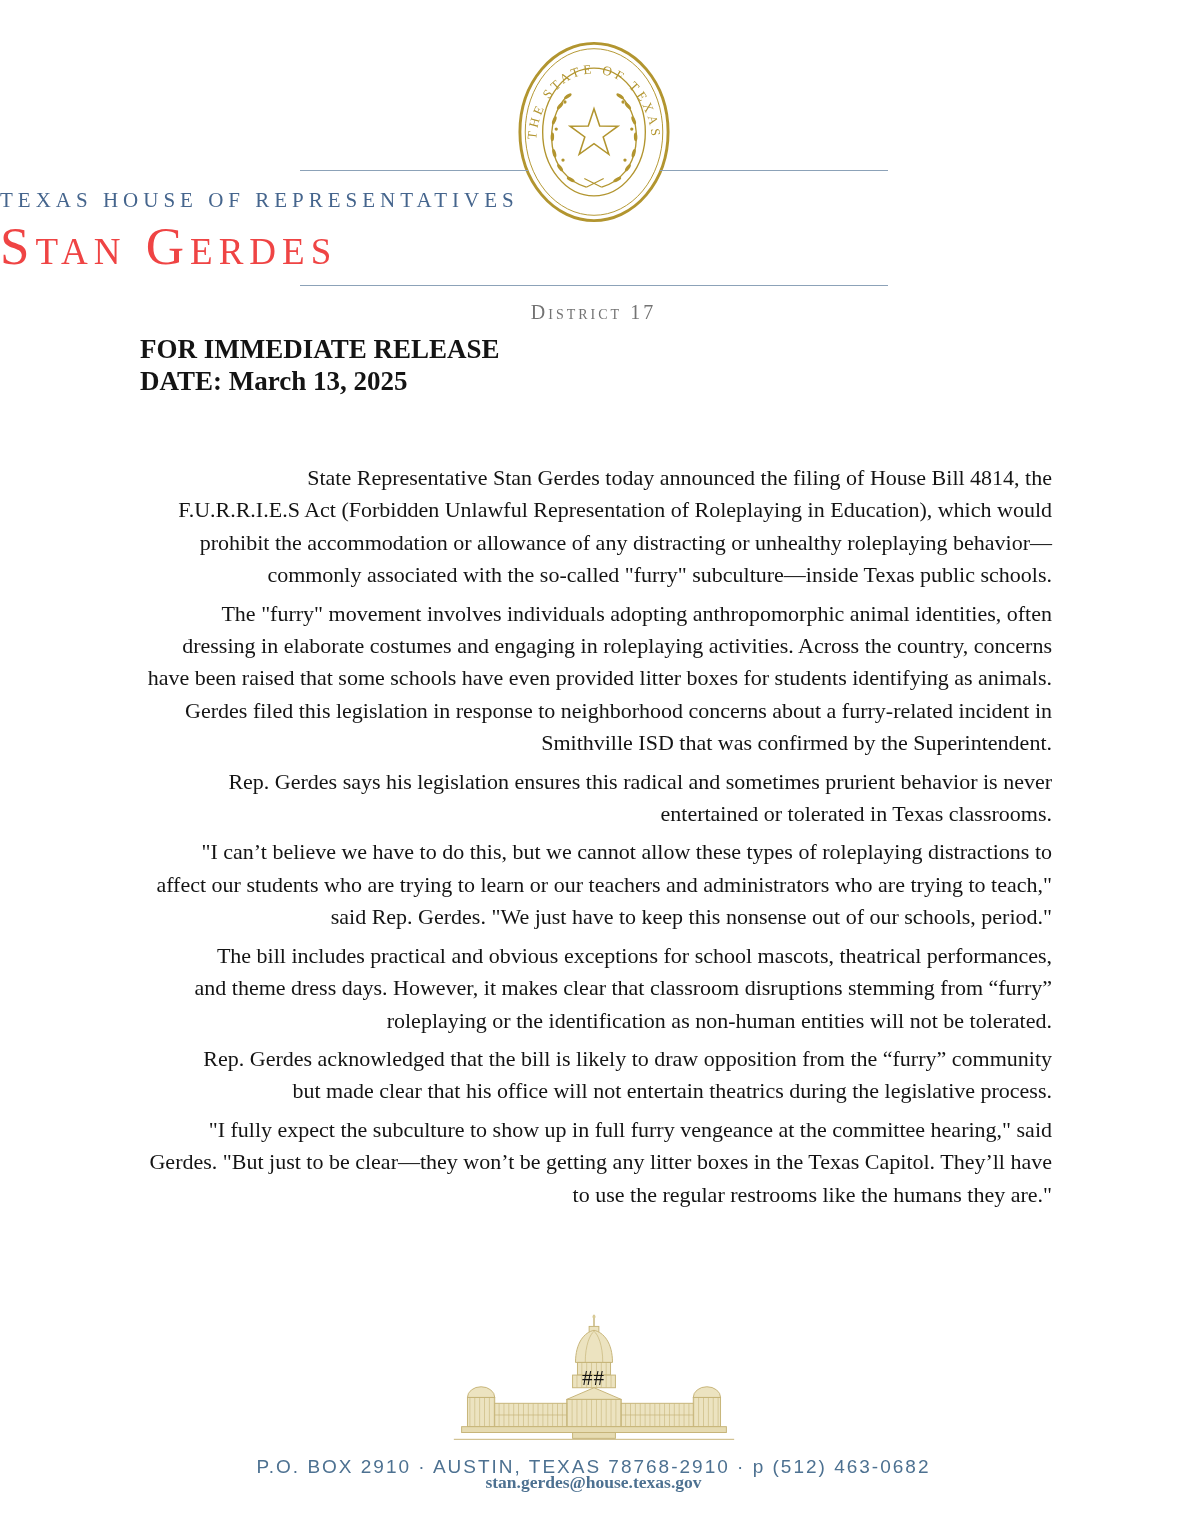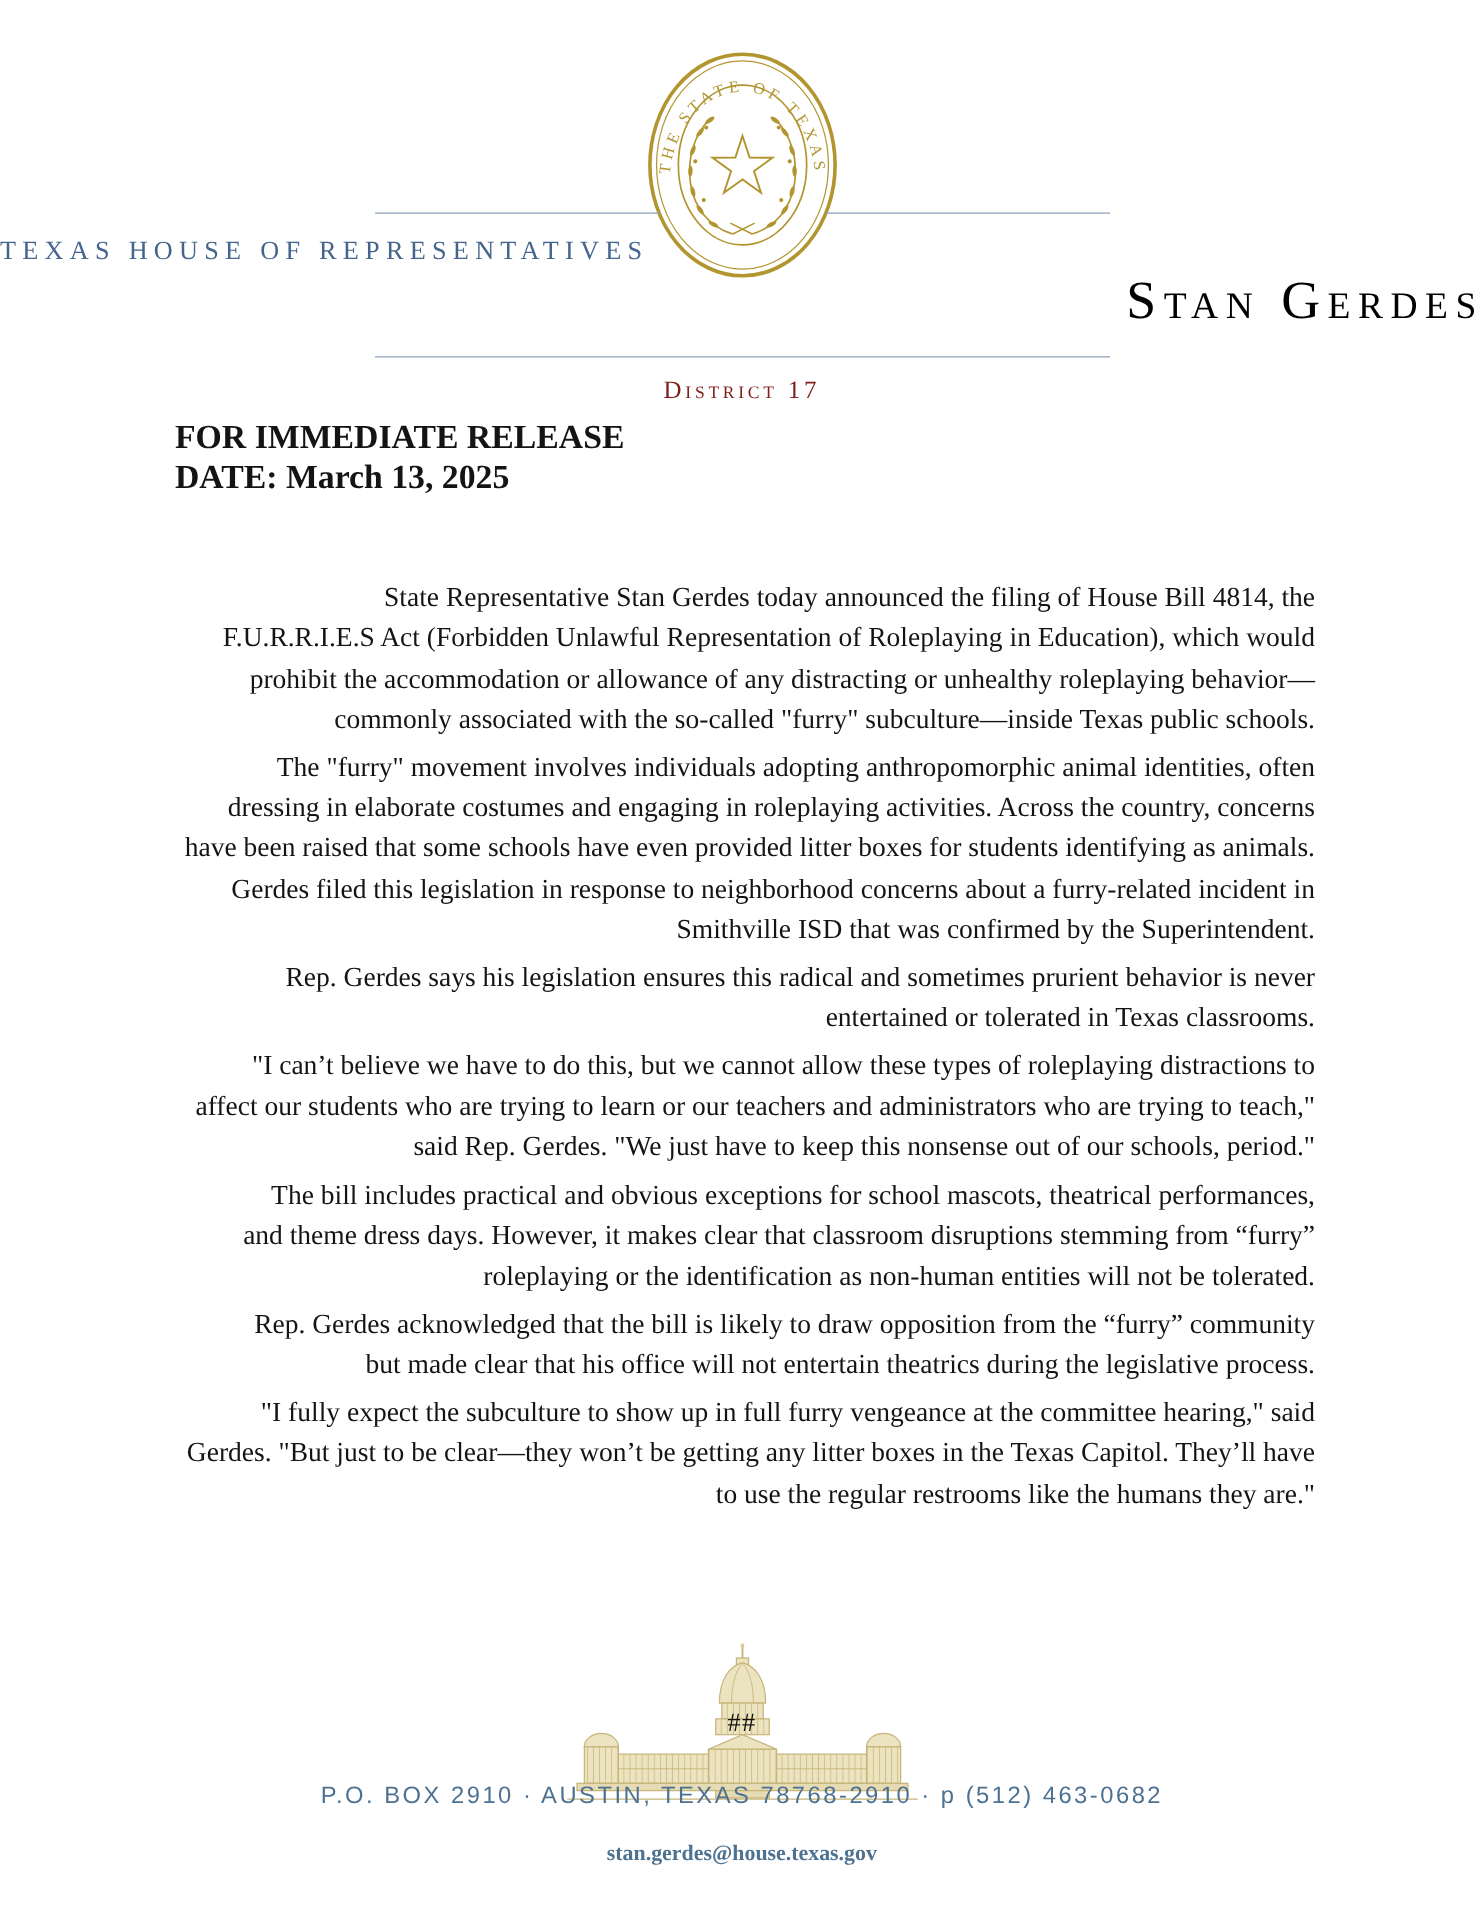--- a/index.html
+++ b/index.html
@@ -22,31 +22,31 @@
   .rule-left  { top:170px; left:300px; width:228px; }
   .rule-right { top:170px; left:660px; width:228px; }
   .rule-under-name { top:285px; left:300px; width:588px; }
   .org-line {
     position:absolute; top:188px; left:0; width:100%;
     font-size:21px; letter-spacing:5px;
     color:#45658d;
   }
   .member-name {
     position:absolute; top:216px; left:0; width:100%;
-    text-align:right;
+    text-align:left;
     font-variant:small-caps;
-    font-size:43px; letter-spacing:6px;
-    color:#000000;
+    font-size:53px; letter-spacing:6px;
+    color:#ef4444;
   }
   .district-line {
     position:absolute; top:301px; left:0; width:100%;
     text-align:center;
     font-variant:small-caps;
     font-size:20px; letter-spacing:3px;
-    color:#7f1d1d;
+    color:#737373;
   }
   
   .release-meta {
     position:absolute; top:333px; left:140px;
     font-size:27px; line-height:32px;font-weight:bold;
   }
   
   .headline {
     position:absolute; top:393px; left:140px; width:910px;
     text-align:center;
@@ -67,21 +67,21 @@
     width:292px; height:132px;
     z-index:1;
   }
   .end-marker {
     position:absolute; top:1366px; left:0; width:100%;
     text-align:center;
     font-size:21px; letter-spacing:1px; color:#111;
     z-index:3;
   }
   .footer-address {
-    position:absolute; top:1426px; left:0; width:100%;
+    position:absolute; top:1456px; left:0; width:100%;
     text-align:center;
     font-family:"Liberation Sans", sans-serif;
     font-size:19px; letter-spacing:2px;
     color:#4d7191;
     z-index:3;
   }
   .footer-email {
     position:absolute; top:1472px; left:0; width:100%;
     text-align:center;
     font-weight:bold;

